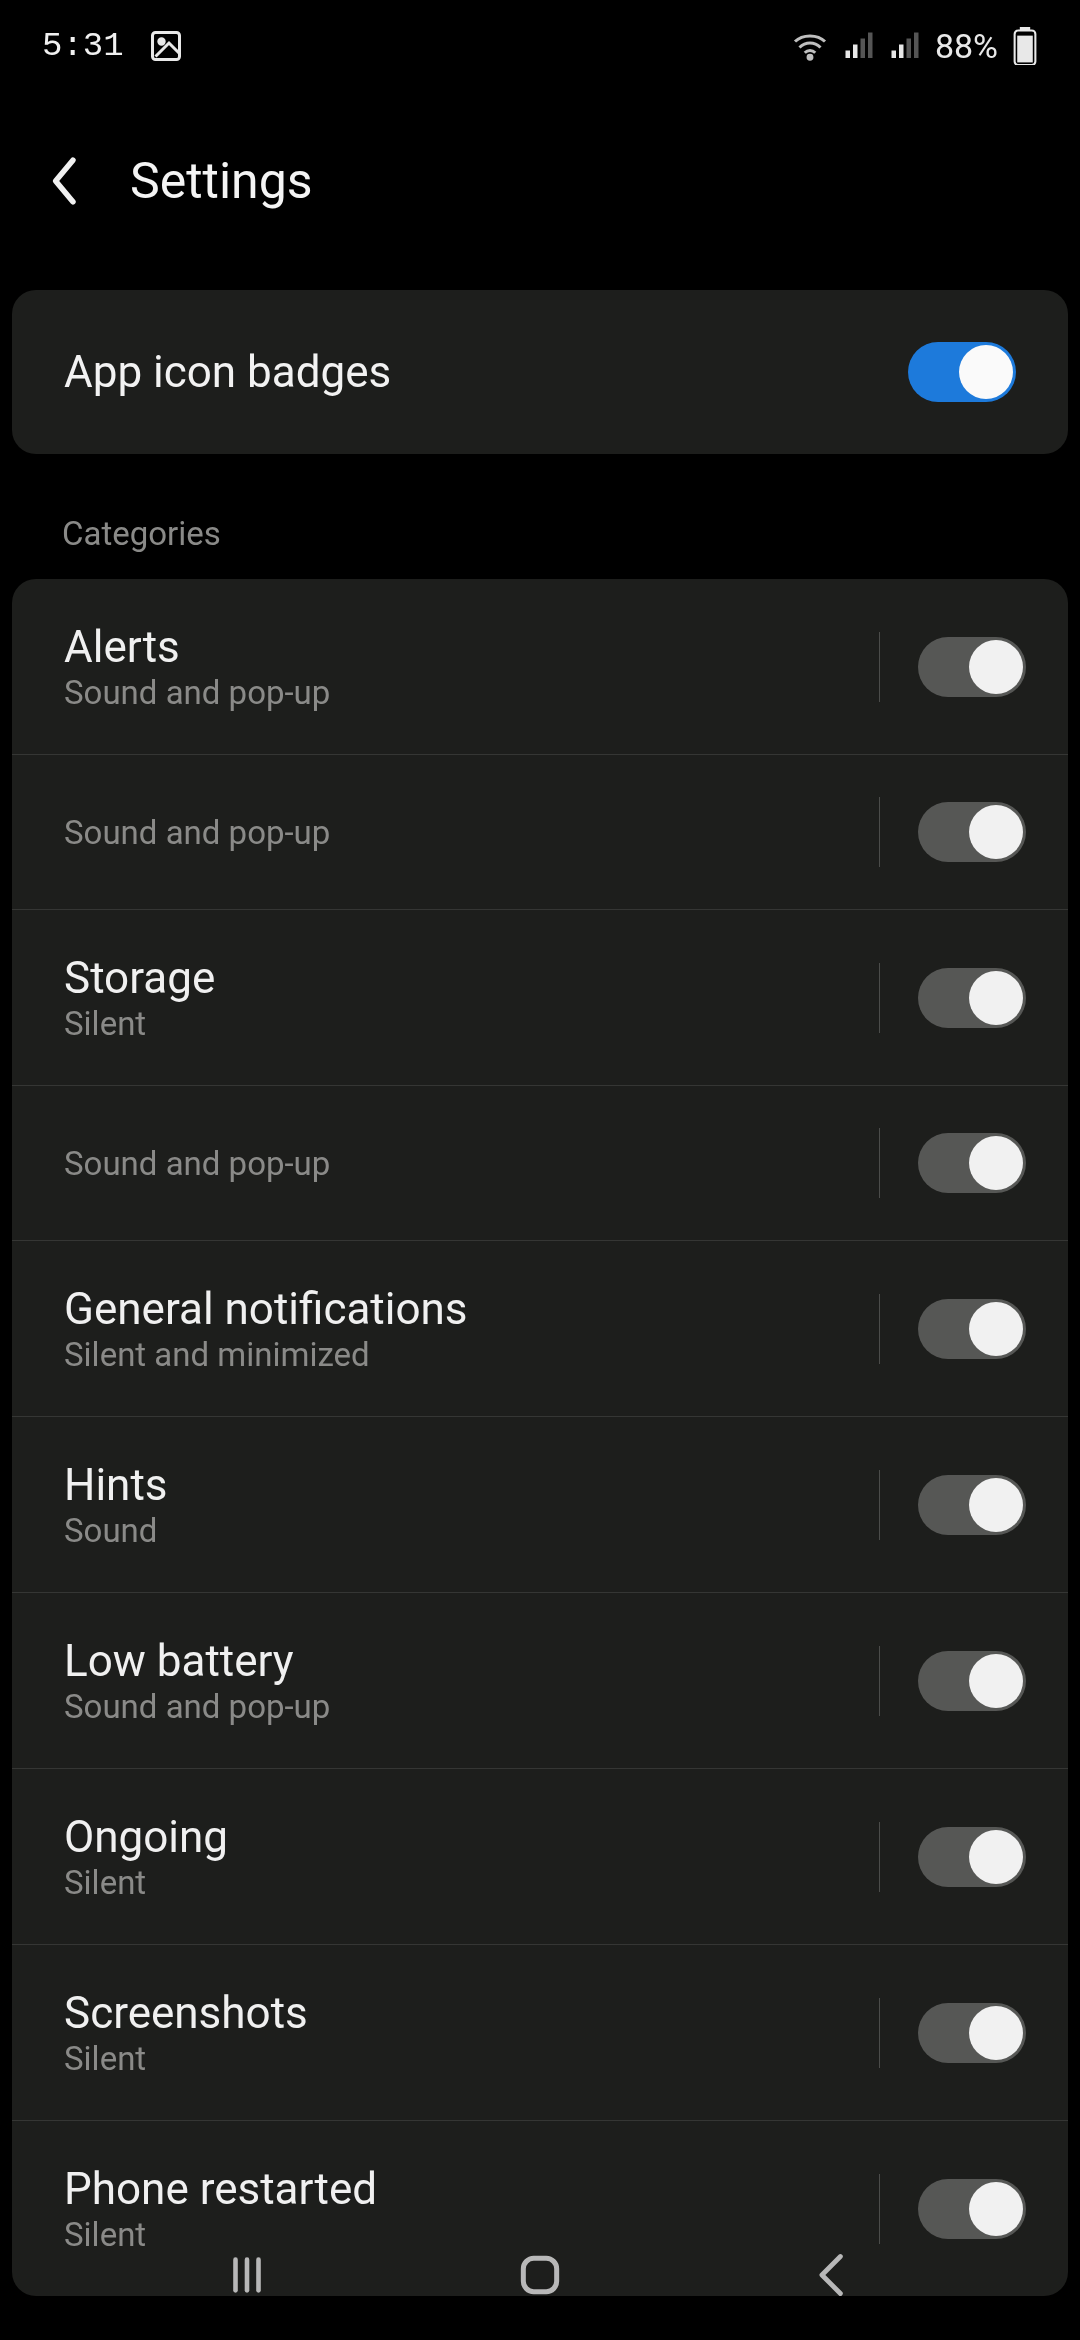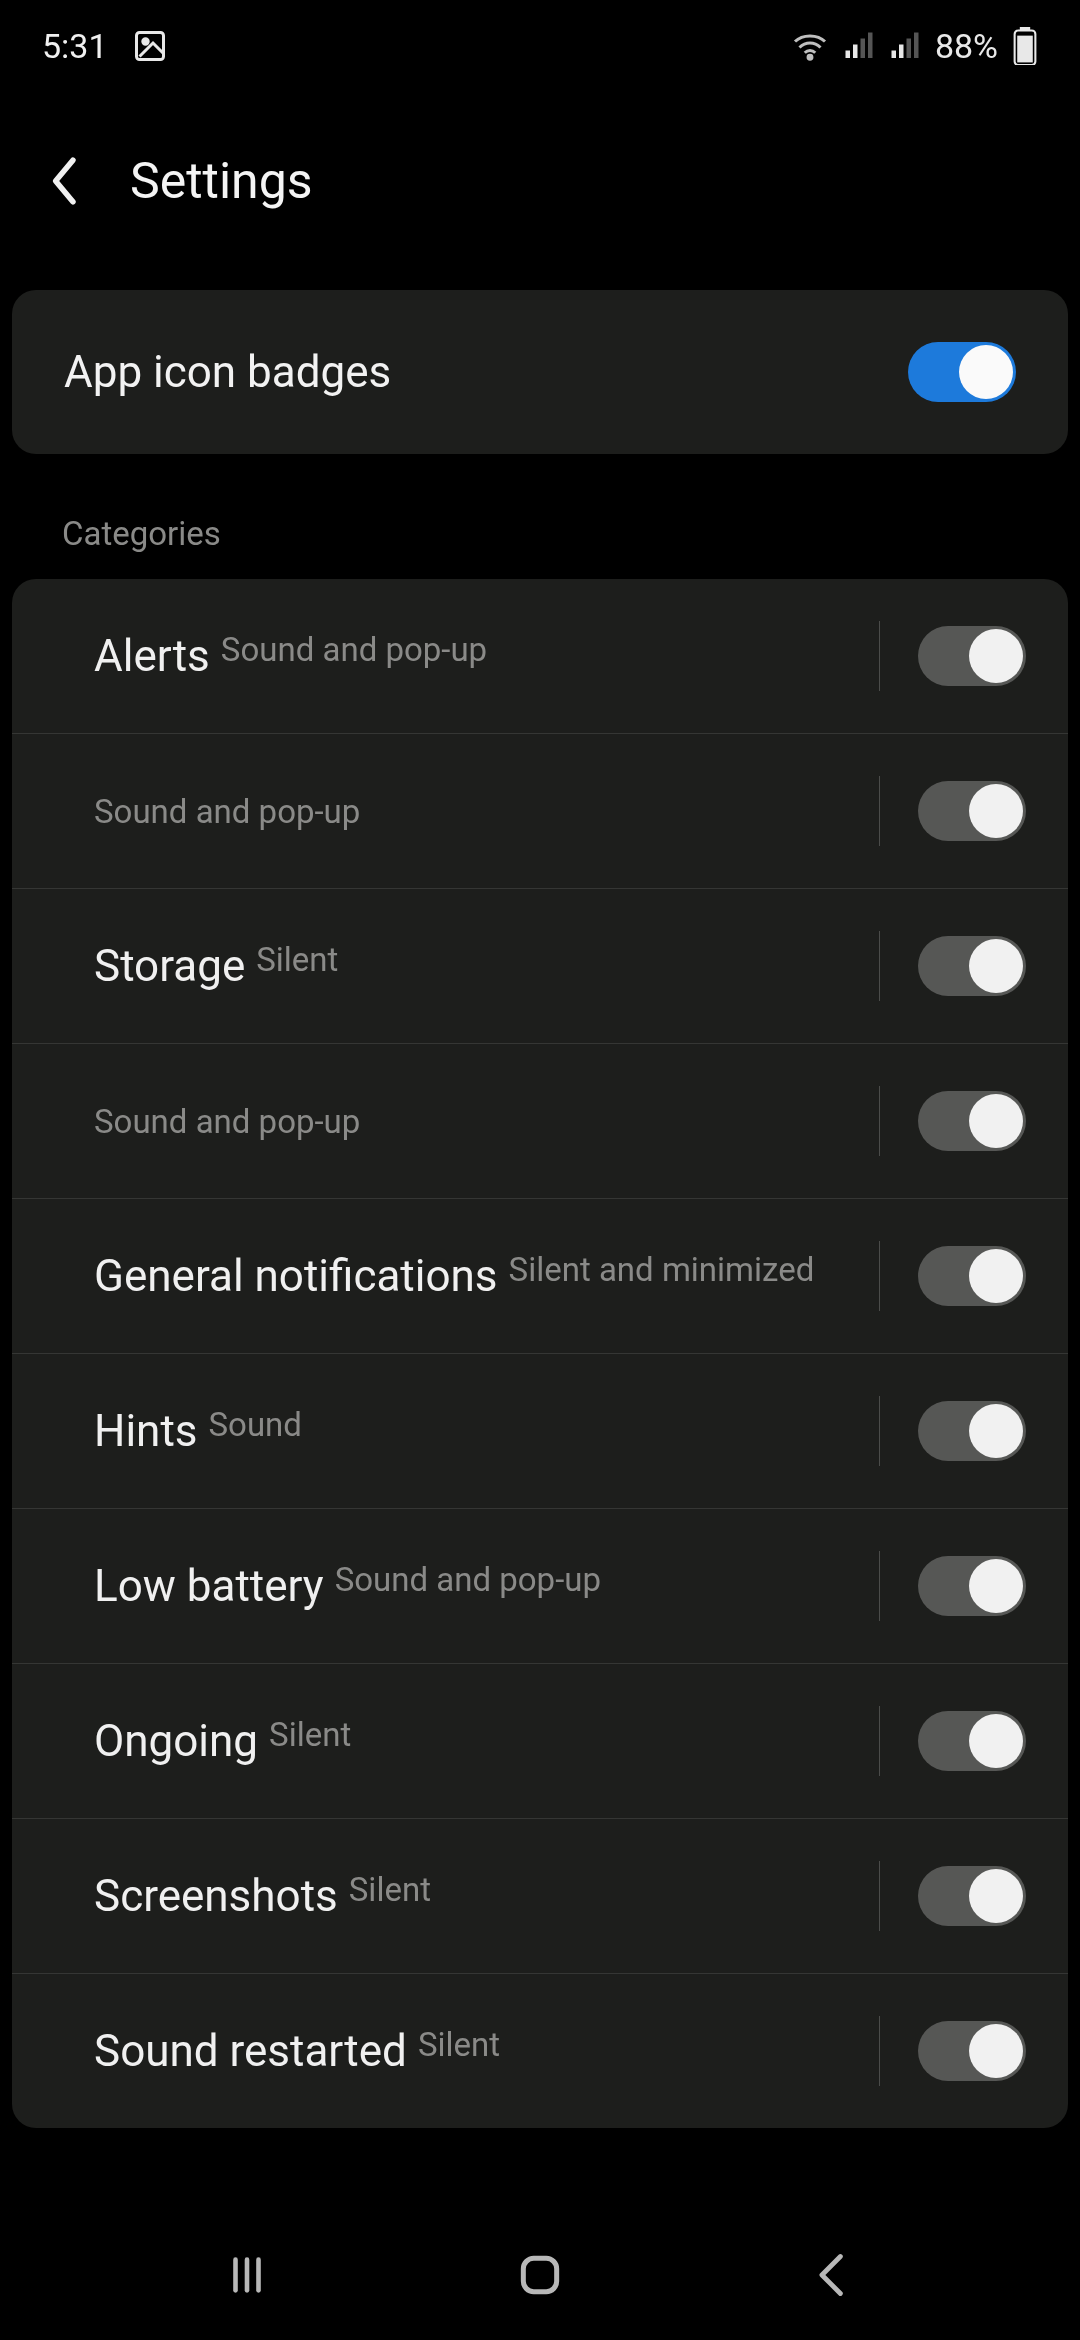--- a/index.html
+++ b/index.html
@@ -16,21 +16,21 @@
     height: 92px;
     display: flex;
     align-items: center;
     justify-content: space-between;
     padding: 0 42px;
     font-size: 34px;
     color: #f0f0f0;
   }
   .status-left { display: flex; align-items: center; gap: 24px; }
   .status-right { display: flex; align-items: center; gap: 14px; }
-  .status-time { font-weight: 400; }
+  .status-time { font-weight: 400; font-family: Liberation Mono, monospace; }
   .icon-inline { display: inline-flex; }
 
   
   .app-bar {
     display: flex;
     align-items: center;
     padding: 60px 46px 80px 46px;
     gap: 44px;
     text-align: right;
   }
@@ -59,21 +59,21 @@
 
   .list-row {
     display: flex;
     align-items: center;
     padding: 42px 42px 42px 52px;
     position: relative;
   }
   .list-row:not(:last-child) {
     border-bottom: 1px solid #353634;
   }
-  .list-text { flex: 1; display:flex; flex-direction:row; gap: 11px; margin-left: 30px; }
+  .list-text { flex: 1; display:flex; flex-direction:column; gap: 0; }
   .list-title { font-size: 44px; color: #f0f0f0; }
   .list-sub { font-size: 33px; color: #8a8a88; }
   .vr {
     width: 1px;
     height: 70px;
     background: #4b4c4a;
     margin: 0 38px 0 8px;
   }
 
   
@@ -266,21 +266,21 @@
         <div class="list-title">Screenshots</div>
         <div class="list-sub">Silent</div>
       </div>
       <div class="vr"></div>
       <div class="switch on-grey">
         <div class="knob"></div>
       </div>
     </div>
     <div class="list-row">
       <div class="list-text">
-        <div class="list-title">Sound restarted</div>
+        <div class="list-title">Phone restarted</div>
         <div class="list-sub">Silent</div>
       </div>
       <div class="vr"></div>
       <div class="switch on-grey">
         <div class="knob"></div>
       </div>
     </div>
   </div>
 
 <div class="nav-bar">

